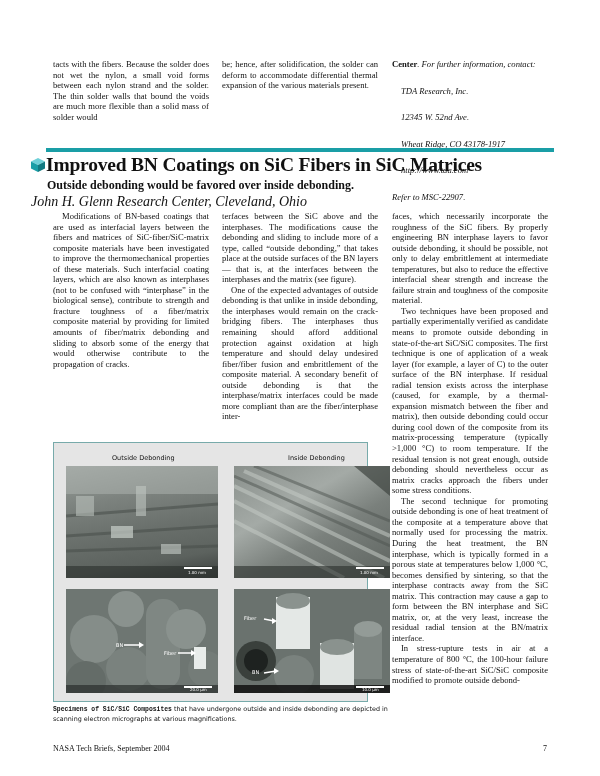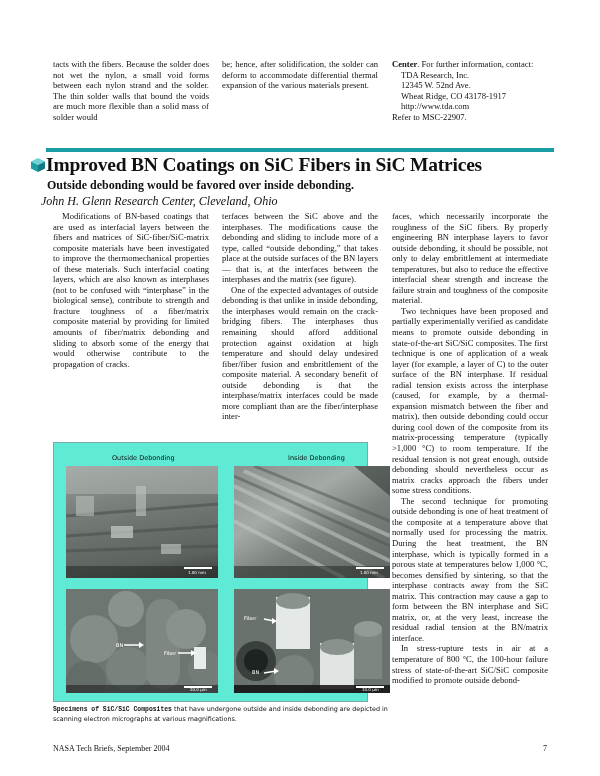--- a/index.html
+++ b/index.html
@@ -1,29 +1,29 @@
 <!DOCTYPE html>
 <html><head>
 <meta charset="utf-8">
 <style>
   html,body{margin:0;padding:0;background:#fff;}
   body{width:600px;height:776px;position:relative;overflow:hidden;
        font-family:"Liberation Serif","DejaVu Serif",serif;color:#111;}
   .col{position:absolute;font-size:8.6px;line-height:10.55px;text-align:justify;}
   .col p{margin:0;text-indent:0;}
   .col p.ind{text-indent:9px;}
-  .it{}
+  .it{font-style:italic;margin-top:16px;}
   .b{font-weight:bold;font-style:normal;font-family:Liberation Serif, serif;}
   .addr{padding-left:9px;display:block;}
   .bar2{position:absolute;left:46px;top:148px;width:508px;height:4px;background:#1a9ea6;}
   .title{position:absolute;left:46px;top:154px;font-size:19.5px;font-weight:bold;letter-spacing:-0.2px;white-space:nowrap;}
   .cube{position:absolute;left:31px;top:158px;width:14px;height:14px;}
   .subtitle{position:absolute;left:47px;top:178px;font-size:12px;font-weight:bold;white-space:nowrap;}
-  .center{position:absolute;left:41px;top:194px;font-size:12px;font-style:italic;white-space:nowrap;}
-  .figure{position:absolute;left:53px;top:442px;width:315px;height:260px;background:#5eead4;border:1px solid #7aa;box-sizing:border-box;}
+  .center{position:absolute;left:31px;top:194px;font-size:14px;font-style:italic;white-space:nowrap;}
+  .figure{position:absolute;left:53px;top:442px;width:315px;height:260px;background:#e5e5e5;border:1px solid #7aa;box-sizing:border-box;}
   .figlab{position:absolute;font-family:"DejaVu Sans","Liberation Sans",sans-serif;font-size:6.5px;color:#111;white-space:nowrap;}
   .sem{position:absolute;overflow:hidden;}
   .caption{position:absolute;left:53px;top:705px;width:350px;font-family:"DejaVu Sans","Liberation Sans",sans-serif;font-size:6.4px;line-height:8.6px;color:#111;}
   .caption .cb{font-weight:bold;font-family:Liberation Mono, monospace;}
   .footer{position:absolute;left:53px;top:744px;font-size:8px;}
   .pagenum{position:absolute;left:543px;top:744px;font-size:8px;}
 </style>
 </head>
 <body>
 

